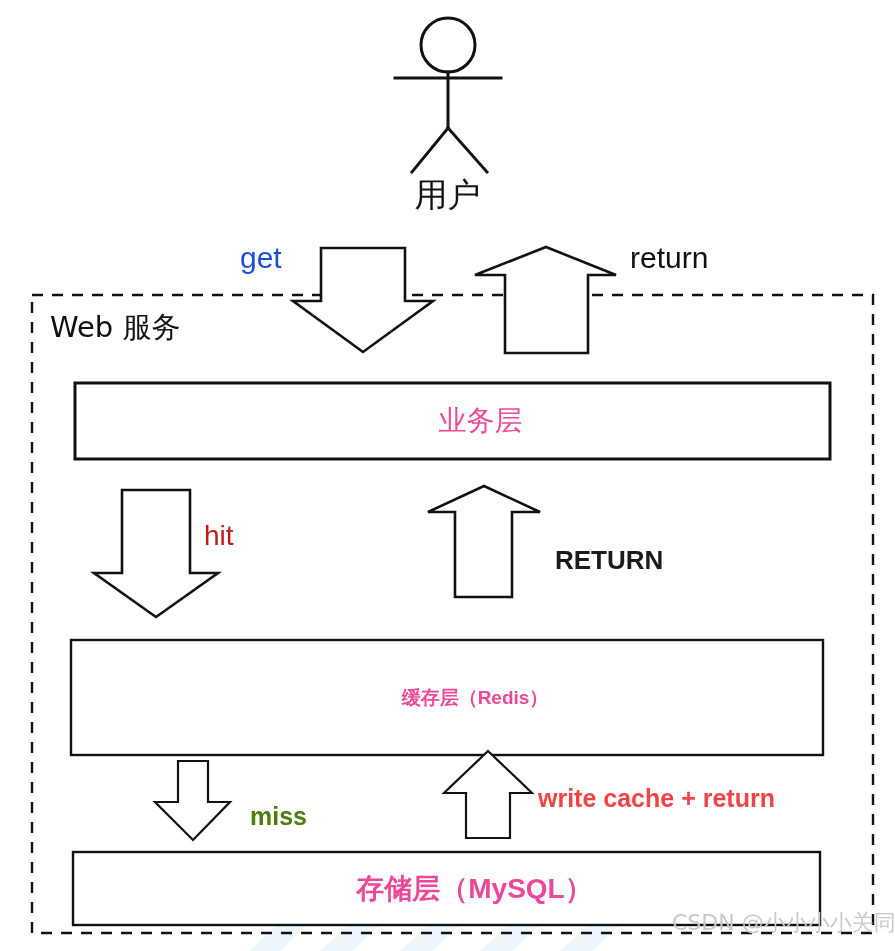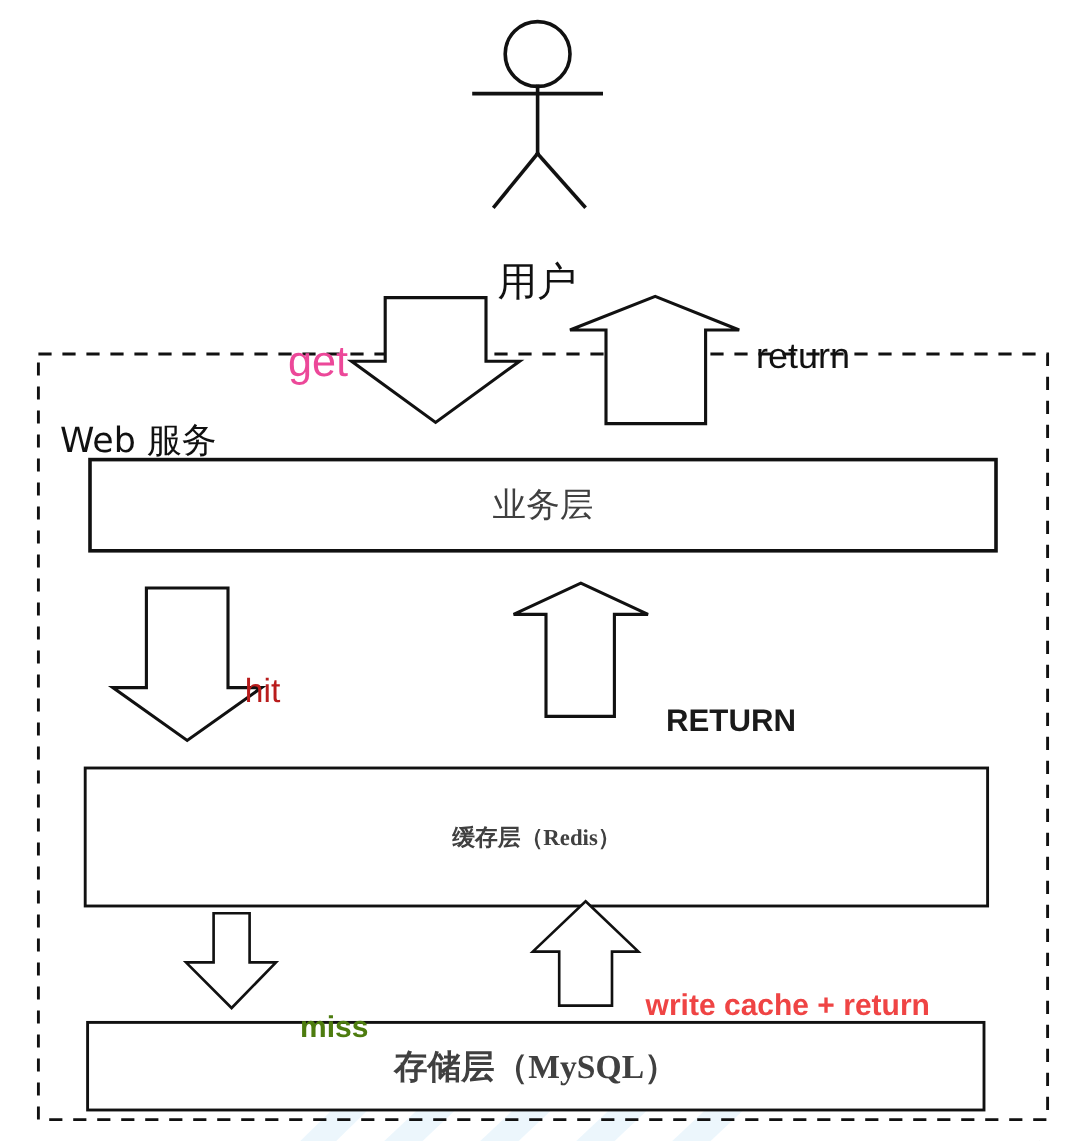--- a/index.html
+++ b/index.html
@@ -25,38 +25,37 @@
     width: 895px;
     height: 951px;
     pointer-events: none;
   }
   svg.layer * { pointer-events: auto; }
 
   .lbl {
     position: absolute;
     white-space: pre;
     line-height: 1;
-    margin-top: 40px;
   }
 
   
   .actor-label {
     left: 0; top: 178px; width: 895px;
     text-align: center;
     font-size: 33px;
     font-family: "DejaVu Sans", sans-serif;
     color: #111;
   }
 
   
   .lbl-get {
     left: 240px; top: 243px;
-    font-size: 36px;
-    font-family: "Liberation Sans", sans-serif;
-    color: #ec4899;
+    font-size: 30px;
+    font-family: "Liberation Sans", sans-serif;
+    color: #1d4ed8;
   }
   .lbl-return {
     left: 630px; top: 243px;
     font-size: 30px;
     font-family: "Liberation Sans", sans-serif;
     color: #111;
   }
 
   
   .lbl-web {
@@ -65,22 +64,23 @@
     font-family: "DejaVu Sans", sans-serif;
     color: #111;
   }
 
   
   .box-caption {
     position: absolute;
     display: flex;
     align-items: center;
     justify-content: center;
-    font-family: Liberation Serif, serif;
-    color: #404040;
+    font-family: Liberation Sans, sans-serif;
+    color: #ec4899;
+    margin-left: 28px;
   }
   .cap-biz {
     left: 75px; top: 383px; width: 755px; height: 76px;
     font-size: 28px;
   }
   .cap-redis {
     left: 71px; top: 640px; width: 752px; height: 115px;
     font-size: 19px;
     font-weight: bold;
   }

